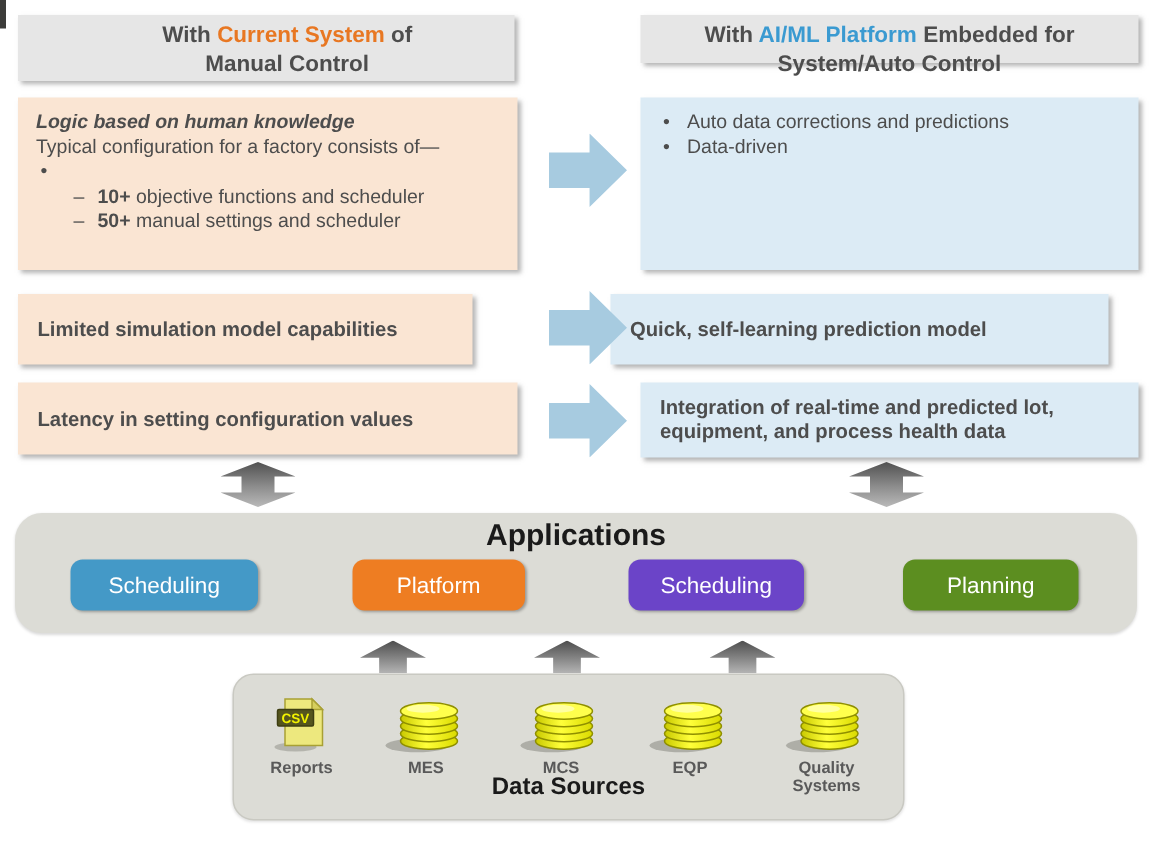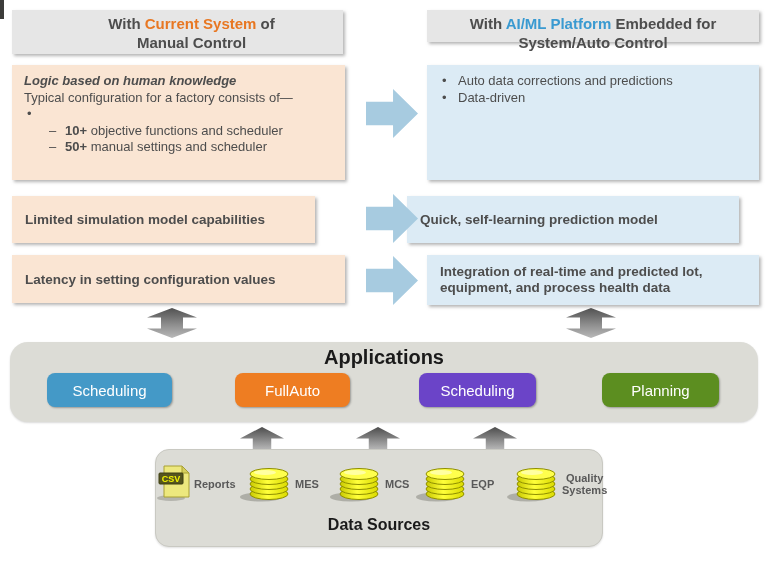--- a/index.html
+++ b/index.html
@@ -59,21 +59,21 @@
 
   
   .uparrow{position:absolute;width:44px;height:22px;top:427px;
            background:linear-gradient(180deg,#4d4d4d,#b5b5b5);
            clip-path:polygon(50% 0,100% 52%,71% 52%,71% 100%,29% 100%,29% 52%,0 52%);}
   .up1{left:240px;} .up2{left:356px;} .up3{left:473px;}
 
   
   .dsbox{position:absolute;left:155px;top:449px;width:448px;height:98px;border-radius:14px;
          background:#DCDCD6;border:1px solid #C9C9C2;box-sizing:border-box;box-shadow:0 1px 2px rgba(0,0,0,.12);}
-  .ds-item{position:absolute;top:11px;width:90px;display:flex;flex-direction:row;align-items:center;}
+  .ds-item{position:absolute;top:11px;width:90px;display:flex;flex-direction:column;align-items:center;}
   .dsi1{left:0px;} .dsi2{left:83px;} .dsi3{left:173px;} .dsi4{left:259px;} .dsi5{left:350px;}
   .ds-icon-wrap{height:42px;display:flex;align-items:flex-end;}
   .ds-label{font-size:11px;font-weight:bold;color:#595959;text-align:center;line-height:12px;margin-top:3px;}
   .ds-label.narrow{width:58px;}
   .ds-title{position:absolute;left:0;right:0;top:66px;text-align:center;
             font-size:16px;font-weight:bold;color:#1A1A1A;}
 </style>
 </head>
 <body>
 
@@ -141,21 +141,21 @@
 
   <div class="udarrow uda-left"></div>
   <div class="udarrow uda-right"></div>
 
   <div class="appbar">
     <div class="appbar-title">Applications</div>
     <div class="appbtn btn1" style="background-color: rgb(68, 153, 199);">
       <span>Scheduling</span>
     </div>
     <div class="appbtn btn2" style="background-color: rgb(238, 125, 34);">
-      <span>FullAuto</span>
+      <span>Platform</span>
     </div>
     <div class="appbtn btn3" style="background-color: rgb(107, 68, 200);">
       <span>Scheduling</span>
     </div>
     <div class="appbtn btn4" style="background-color: rgb(92, 142, 32);">
       <span>Planning</span>
     </div>
   </div>
 
   <div class="uparrow up1"></div>

